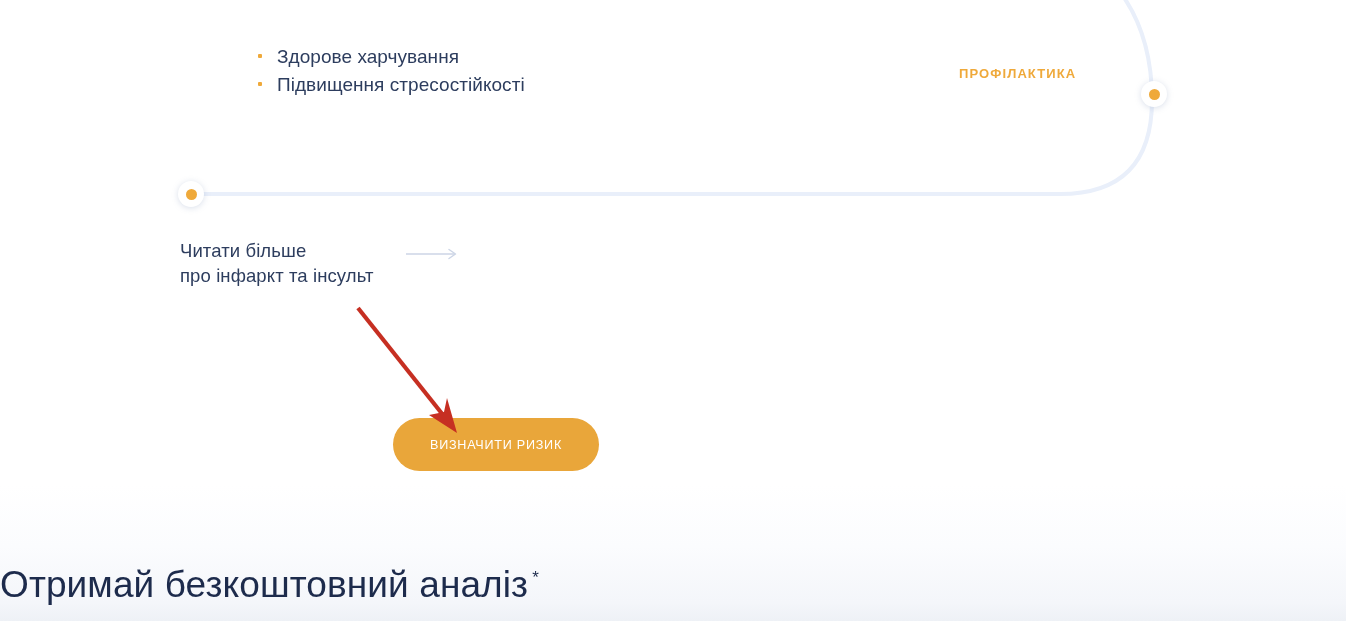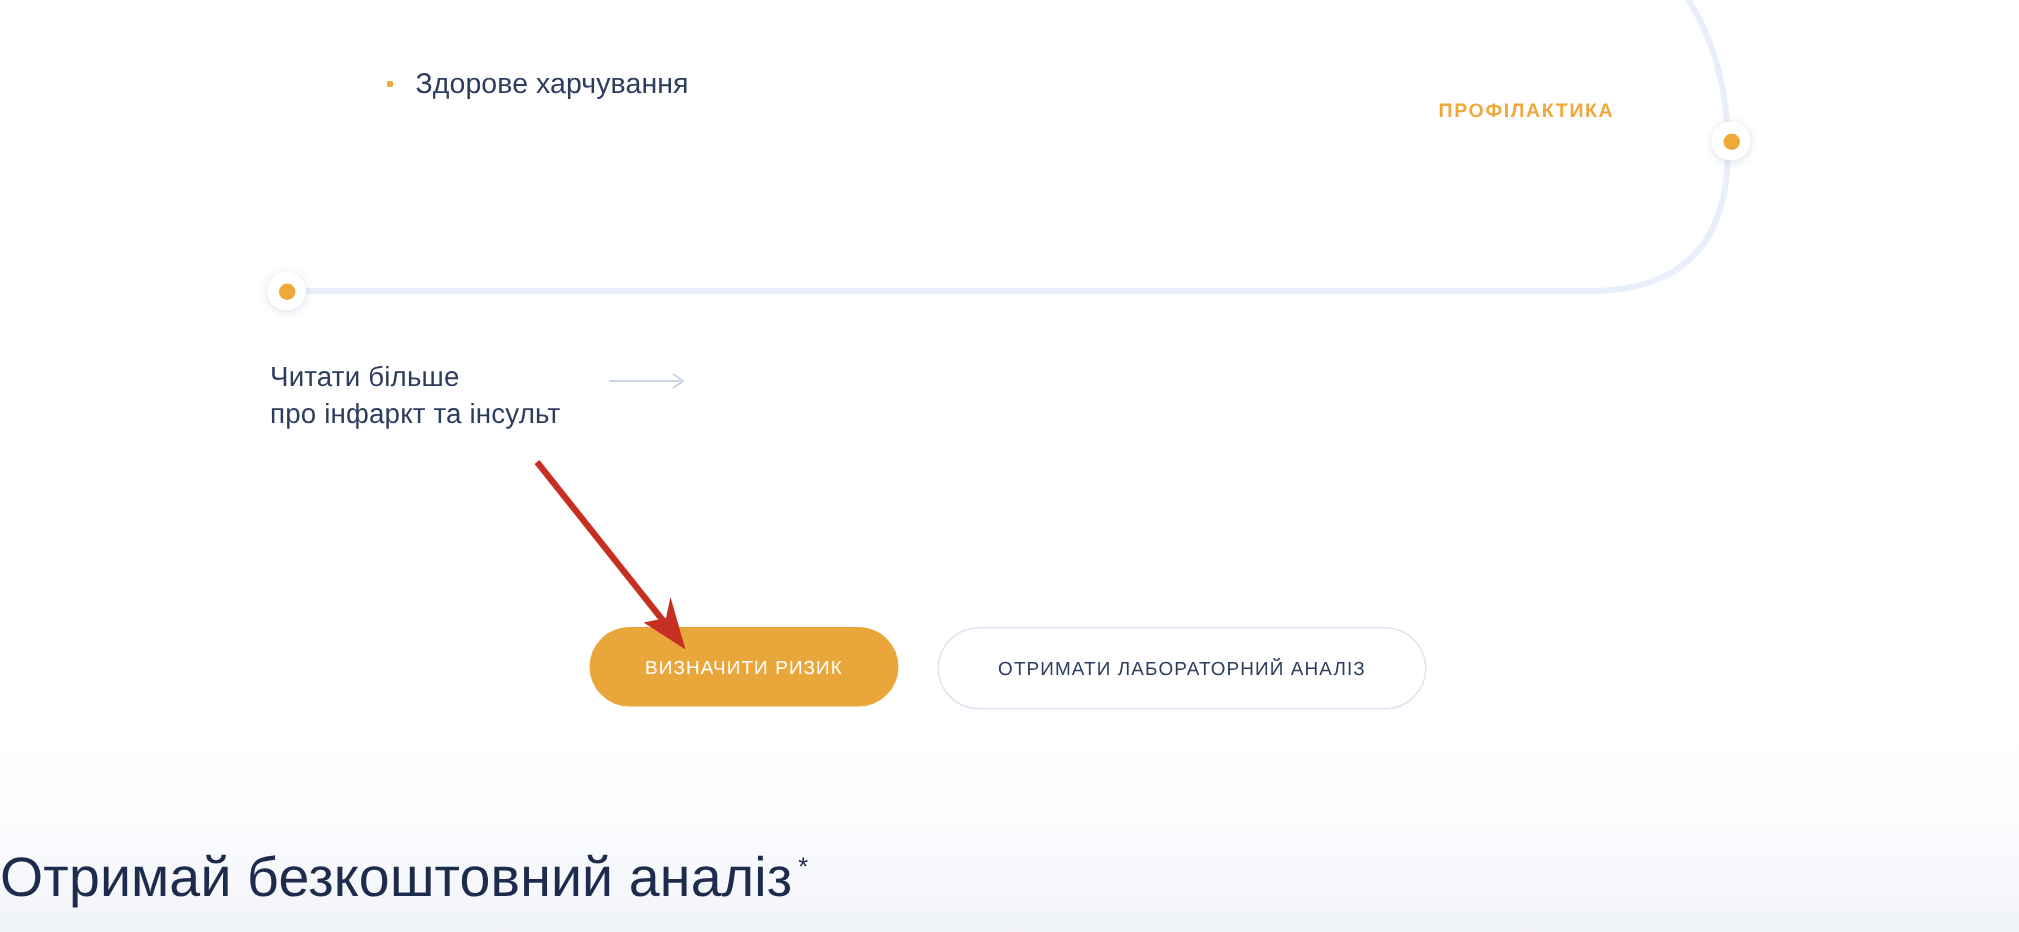--- a/index.html
+++ b/index.html
@@ -125,20 +125,21 @@
     margin-left: 32px;
     margin-top: 10px;
   }
 
   
   #cta-row {
     position: absolute;
     left: 393px;
     top: 418px;
     display: flex;
+    align-items: center;
   }
   .cta {
     border-radius: 30px;
     font-size: 12.6px;
     letter-spacing: 0.75px;
     cursor: pointer;
     white-space: nowrap;
     display: flex;
     align-items: center;
     justify-content: center;
@@ -202,35 +203,38 @@
 
   <div id="node-dot-right" class="node-dot"></div>
 
   <div id="stage-label">ПРОФІЛАКТИКА</div>
 
   <div id="bullet-col-1" class="bullet-col">
     <div class="bullet-item">
       <span class="bullet-marker"></span>
       <span class="bullet-text">Здорове харчування</span>
     </div>
+    <div class="bullet-item">
+      <span class="bullet-marker"></span>
+      <span class="bullet-text">Підвищення стресостійкості</span>
+    </div>
   </div>
 
 
   <div id="read-more">
     <div id="read-more-text">Читати більше
 про інфаркт та інсульт</div>
     <svg id="read-more-arrow" width="52" height="12" viewBox="0 0 52 12" xmlns="http://www.w3.org/2000/svg">
       <path d="M0 6 H48" stroke="#ccd5e6" stroke-width="1.4" fill="none"></path>
       <path d="M43 1.5 L49.5 6 L43 10.5" stroke="#ccd5e6" stroke-width="1.4" fill="none" stroke-linecap="round" stroke-linejoin="round"></path>
     </svg>
   </div>
 
   <div id="cta-row">
     <button id="cta-primary" class="cta">ВИЗНАЧИТИ РИЗИК</button>
-    <button id="cta-secondary" class="cta">ОТРИМАТИ ЛАБОРАТОРНИЙ АНАЛІЗ</button>
   </div>
 
   <div id="bottom-heading">
     <span>Отримай безкоштовний аналіз</span><span id="bottom-heading-asterisk">*</span>
   </div>
 
   <svg id="annotation-arrow" viewBox="0 0 1346 621" xmlns="http://www.w3.org/2000/svg">
     <line x1="358" y1="308" x2="451" y2="425" stroke="#c62f22" stroke-width="4.2" stroke-linecap="butt"></line>
     <polygon points="457,433 429,415 444,412 447,398" fill="#c62f22"></polygon>
   </svg>

